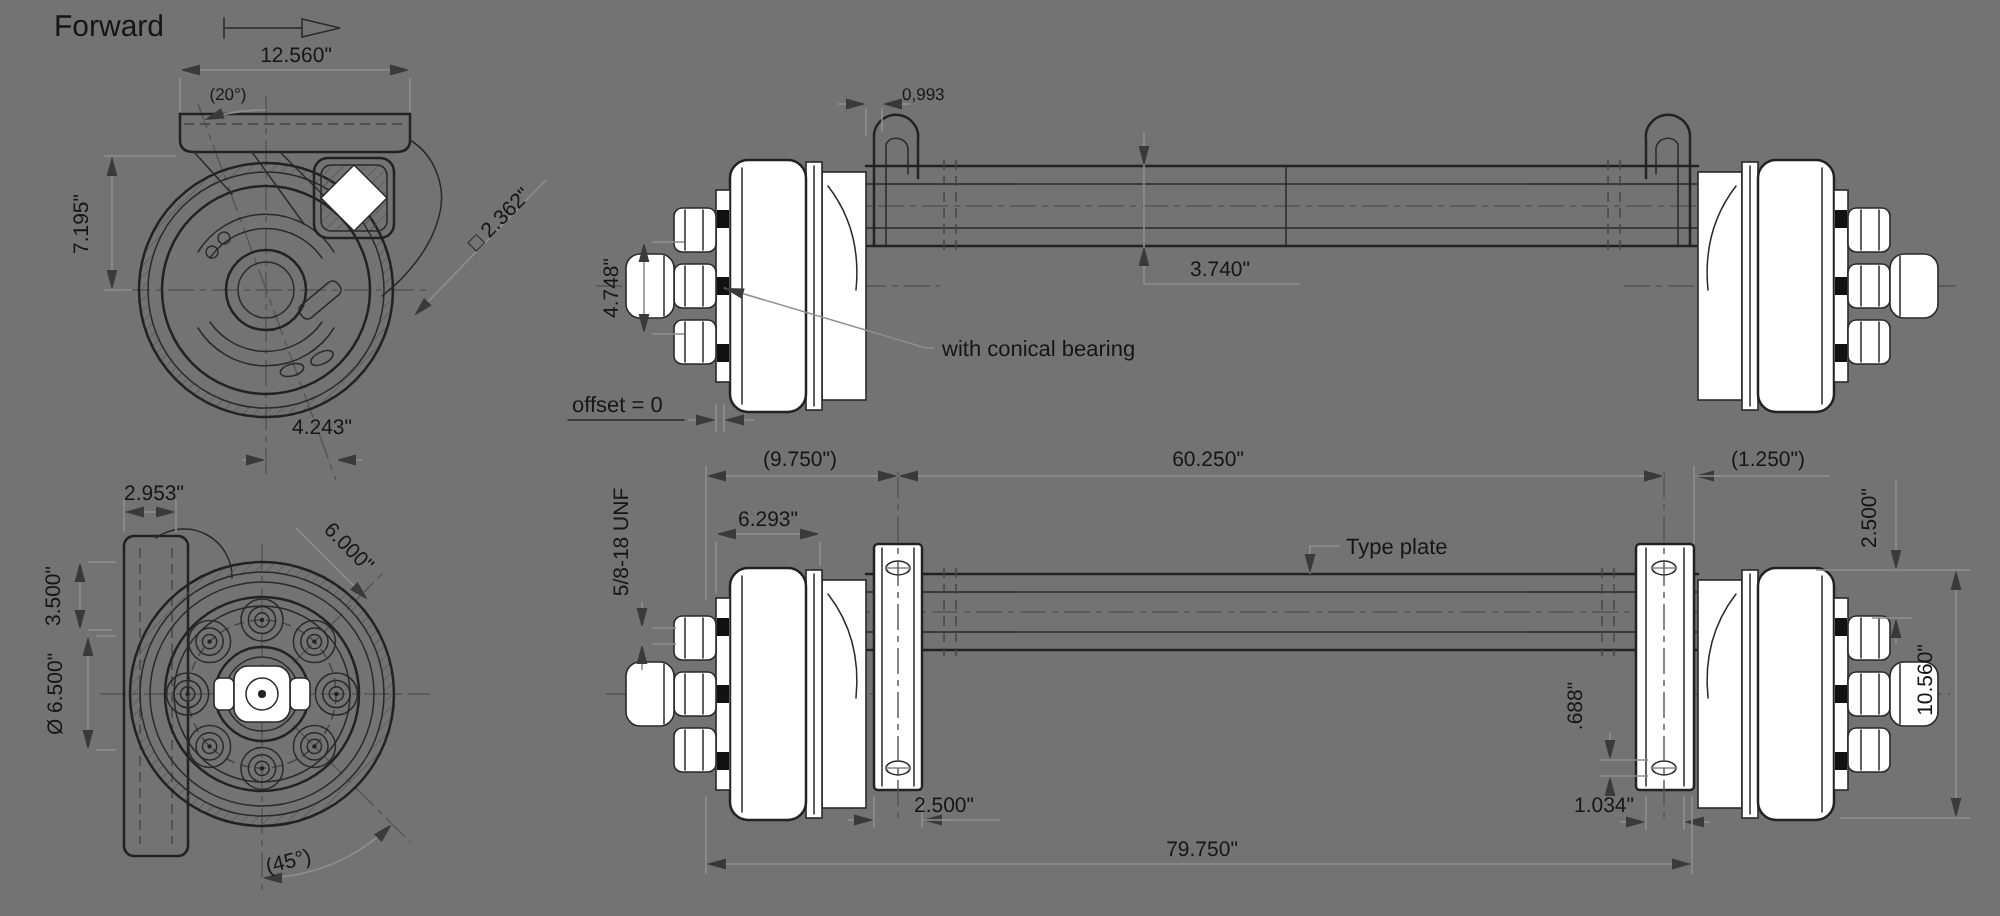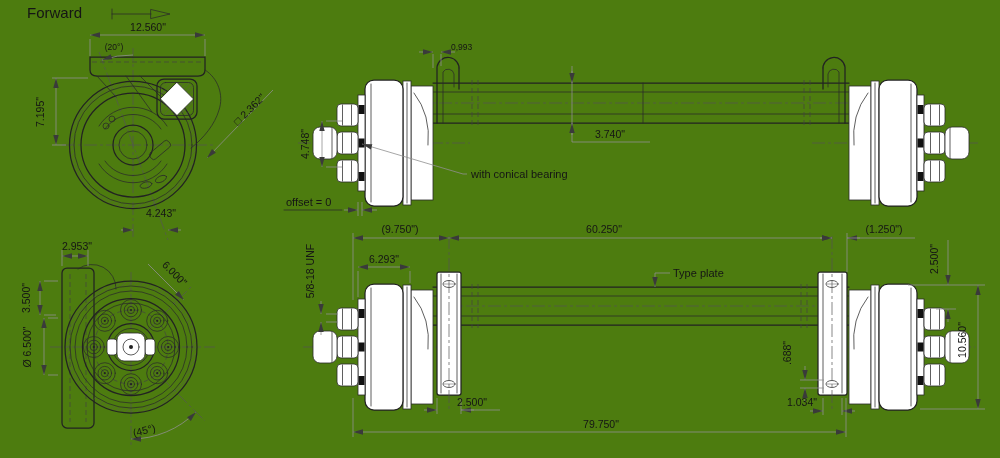--- a/index.html
+++ b/index.html
@@ -1,16 +1,16 @@
 <!DOCTYPE html>
 <html><head>
 <meta charset="utf-8">
 <style>
   html,body{margin:0;padding:0;background:#fff;}
-  #stage{position:relative;width:1000px;height:458px;background:#4d7c0f;overflow:hidden;}
+  #stage{position:relative;width:1000px;height:458px;background:#737373;overflow:hidden;}
   svg{display:block;}
   .geo {stroke:#222;fill:none;stroke-width:1.25;stroke-linecap:round;}
   .geo2{stroke:#2a2a2a;fill:none;stroke-width:.75;stroke-linecap:round;}
   .geow {stroke:#222;fill:#fff;stroke-width:1.25;}
   .geow2{stroke:#2a2a2a;fill:#fff;stroke-width:.8;}
   .dim {stroke:#8f8f8f;fill:none;stroke-width:.8;}
   .cl  {stroke:#555;fill:none;stroke-width:.7;stroke-dasharray:13 3 3 3;}
   .hid {stroke:#444;fill:none;stroke-width:.7;stroke-dasharray:5 3;}
   .txt {font:10.5px "Liberation Sans",sans-serif;fill:#151515;}
   .txtn{font:11px "Liberation Sans",sans-serif;fill:#151515;}

